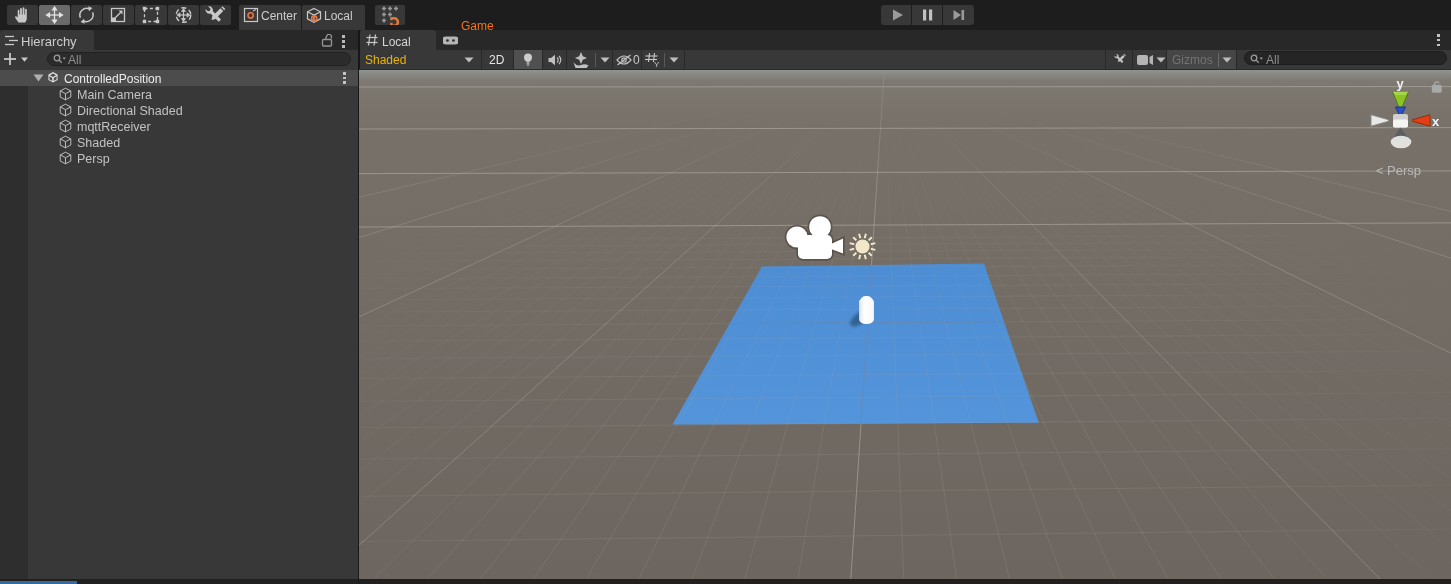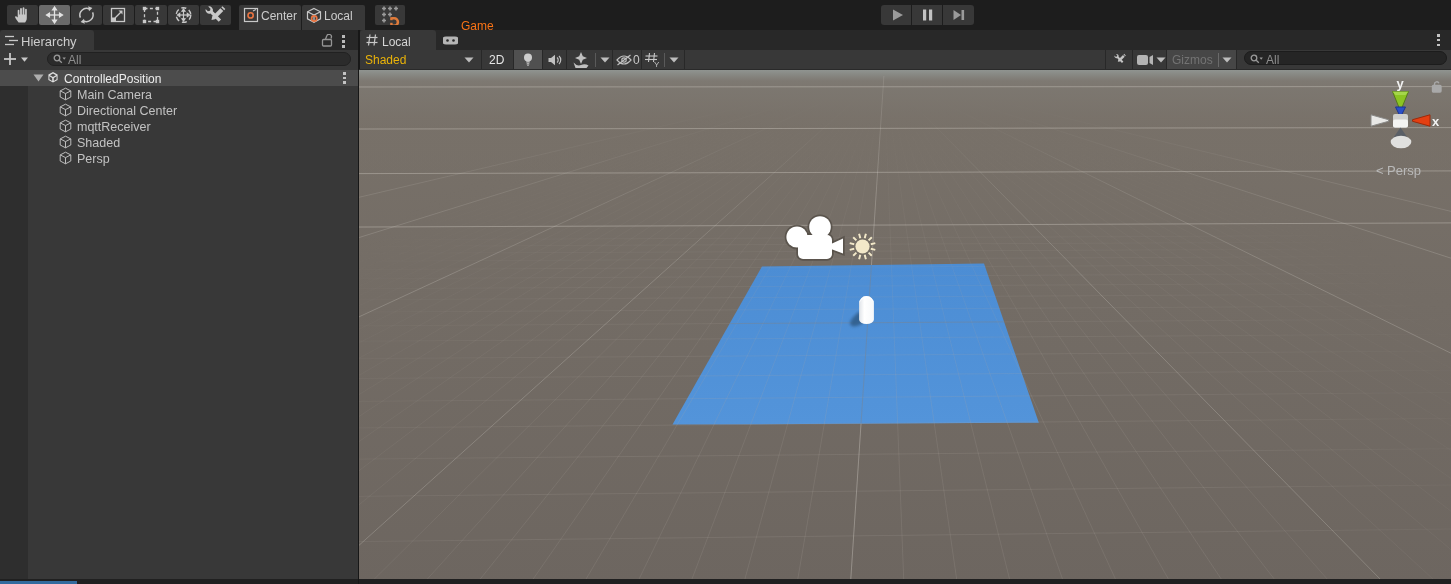--- a/index.html
+++ b/index.html
@@ -196,21 +196,21 @@
     </div>
     <span class="txt" style="left:77px;top:88.5px;color:#c2c2c2;font-size:12.5px">Main Camera</span>
     <div class="abs" style="left:59px;top:103px;width:13px;height:14px">
       <svg width="13" height="14" viewBox="0 0 13 14">
         <g fill="none" stroke="#bdbdbd" stroke-width="1">
           <path d="M6.5 1.2 11.8 3.9 V10 L6.5 12.8 1.2 10 V3.9 Z"></path>
           <path d="M1.2 3.9 6.5 6.6 11.8 3.9 M6.5 6.6 V12.8"></path>
         </g>
       </svg>
     </div>
-    <span class="txt" style="left:77px;top:104.5px;color:#c2c2c2;font-size:12.5px">Directional Center</span>
+    <span class="txt" style="left:77px;top:104.5px;color:#c2c2c2;font-size:12.5px">Directional Shaded</span>
     <div class="abs" style="left:59px;top:119px;width:13px;height:14px">
       <svg width="13" height="14" viewBox="0 0 13 14">
         <g fill="none" stroke="#bdbdbd" stroke-width="1">
           <path d="M6.5 1.2 11.8 3.9 V10 L6.5 12.8 1.2 10 V3.9 Z"></path>
           <path d="M1.2 3.9 6.5 6.6 11.8 3.9 M6.5 6.6 V12.8"></path>
         </g>
       </svg>
     </div>
     <span class="txt" style="left:77px;top:120.5px;color:#c2c2c2;font-size:12.5px">mqttReceiver</span>
     <div class="abs" style="left:59px;top:135px;width:13px;height:14px">

